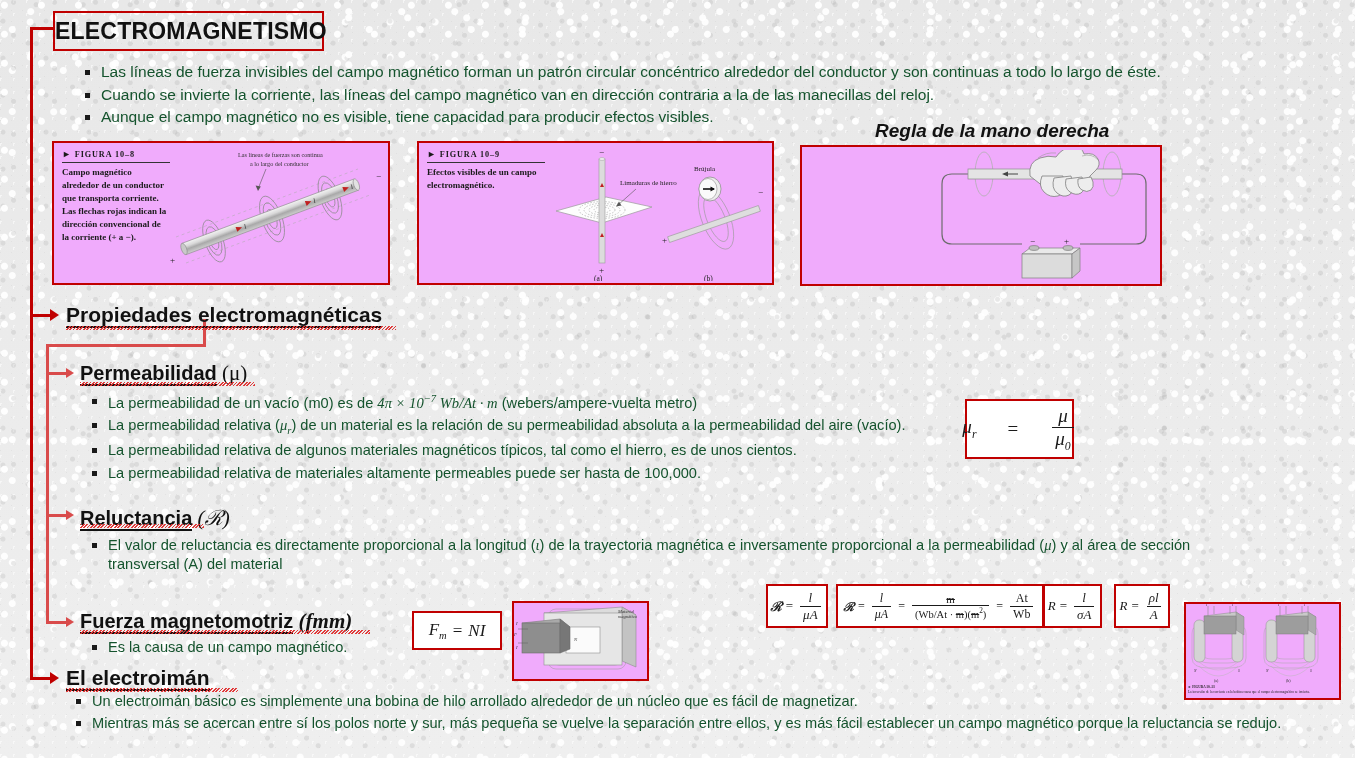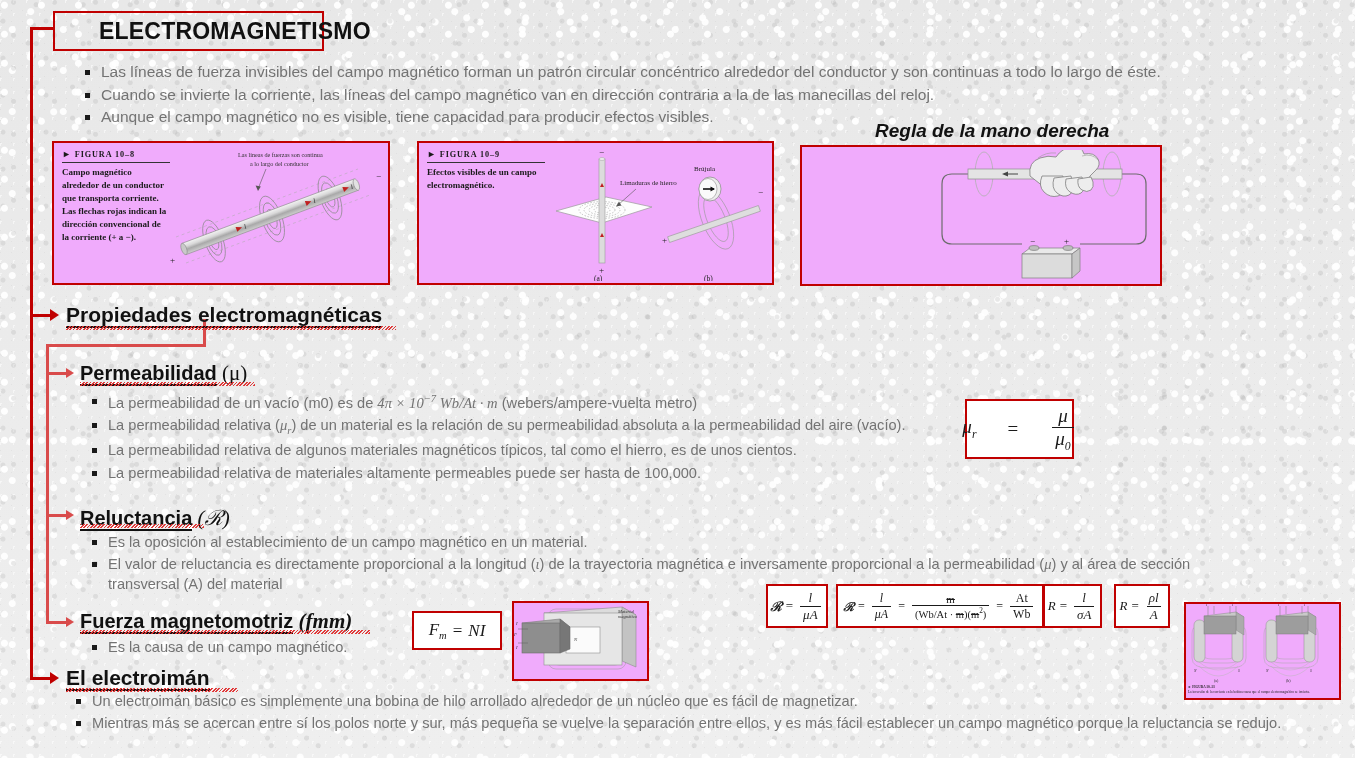--- a/index.html
+++ b/index.html
@@ -54,39 +54,38 @@
   }
 
   
   #title-box {
     position: absolute; left: 53px; top: 11px; width: 267px; height: 36px;
     border: 2px solid #c00000; background: transparent;
     display: flex; align-items: center; z-index: 4;
   }
   #title-box .t {
     font-size: 23px; font-weight: bold; color: #111; letter-spacing: .2px;
-    margin-left: 44px;
   }
 
   
   .h1 {
     position: absolute; font-weight: bold; color: #111; z-index: 4;
     white-space: nowrap;
   }
   .h1 .u { border-bottom: 2px solid #111; padding-bottom: 0px; }
   .squiggle {
     position: absolute; height: 4px; z-index: 5;
     background-image: repeating-linear-gradient(
       135deg, #e03131 0 1.2px, rgba(0,0,0,0) 1.2px 2.4px);
     opacity: .95;
   }
 
   
   .bul {
-    position: absolute; color: #737373; z-index: 4;
+    position: absolute; color: #14532d; z-index: 4;
   }
   .bul .row { display: flex; align-items: flex-start; }
   .bul .sq {
     width: 5px; height: 5px; background: #1a1a1a; flex: none;
     margin-top: 8px; margin-right: 11px;
   }
   .bul .tx { line-height: 1.33; }
   .bul.sz15 { font-size: 15.5px; }
   .bul.sz14 { font-size: 14.6px; }
   .ital { font-style: italic; font-family: "Liberation Serif", serif; }
@@ -380,24 +379,20 @@
     <span class="den mi">μ<sub style="font-size:.62em">0</sub></span>
   </span>
 </div>
 
 <div class="h1" style="left:80px; top:503px; font-size:20px;">
   <span class="u">Reluctancia</span><span style="font-family:'Liberation Serif',serif; font-weight:normal; font-size:21px;">&nbsp;</span><span style="font-family:'Liberation Serif',serif; font-weight:normal; font-style:italic; font-size:21px;">(ℛ)</span>
 </div>
 <div class="squiggle" style="left:80px; top:524px; width:124px;"></div>
 
 <div class="bul sz14" style="left:92px; top:533px; width:1170px;">
-  <div class="row">
-    <div class="sq" style="margin-top:7px"></div>
-    <div class="tx">Es la oposición al establecimiento de un campo magnético en un material.</div>
-  </div>
   <div class="row" style="margin-top:3px">
     <div class="sq" style="margin-top:7px"></div>
     <div class="tx">El valor de reluctancia es directamente proporcional a la longitud (<span class="ital">ι</span>) de la trayectoria magnética e inversamente proporcional a la permeabilidad (<span class="ital">μ</span>) y al área de sección transversal (A) del material</div>
   </div>
 </div>
 
 <div class="fbox" style="left:766px; top:584px; width:58px; height:40px; font-size:13px;">
   <span class="script-r">ℛ</span>
   <span style="margin:0 4px">=</span>
   <span class="frac">

